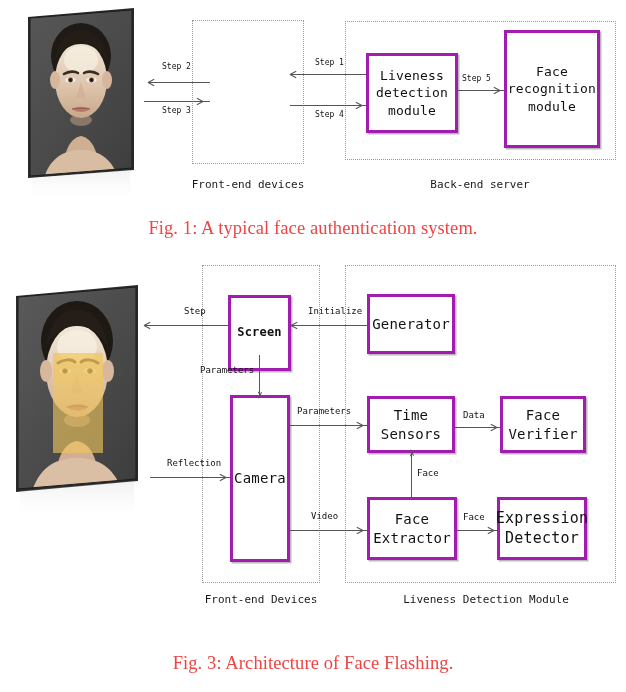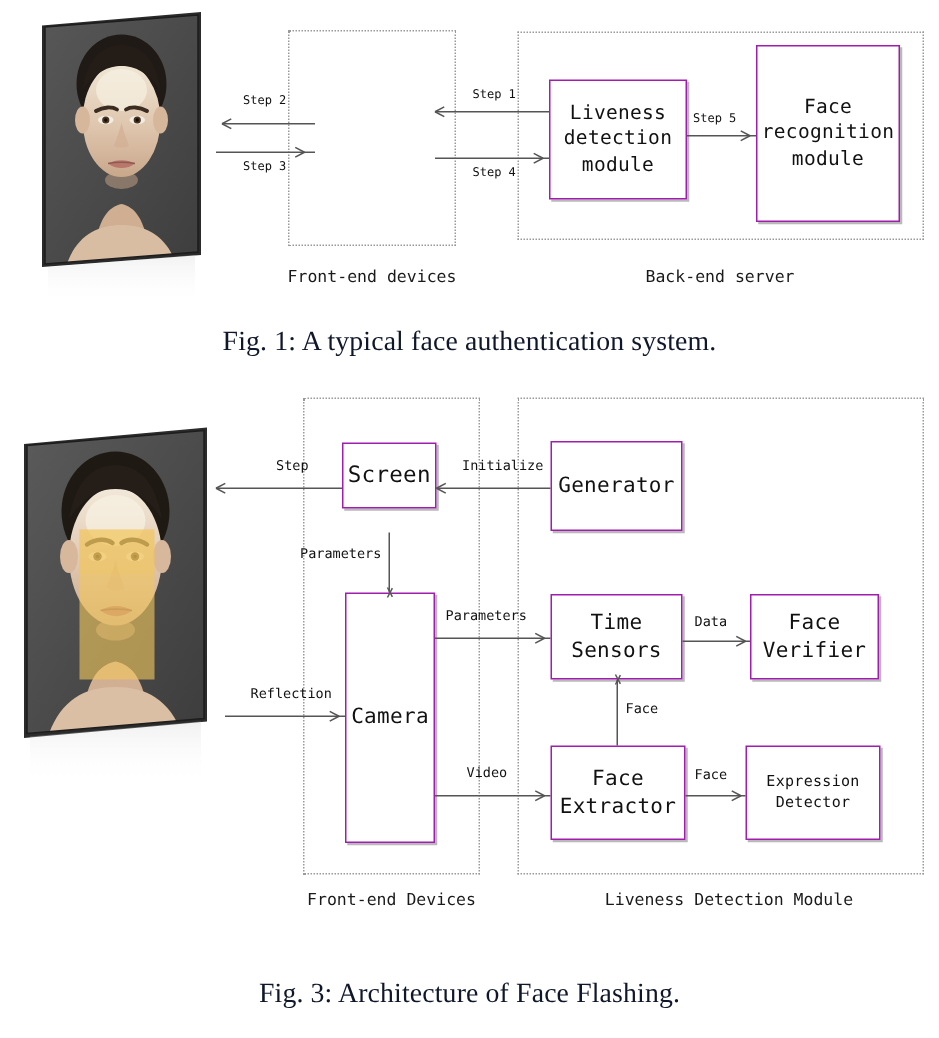--- a/index.html
+++ b/index.html
@@ -11,21 +11,21 @@
     position:relative;
   }
   .fig{position:absolute;left:0;width:626px;}
   #fig1{top:0;height:250px;}
   #fig3{top:255px;height:437px;}
 
   
   .node{
     position:absolute;
     box-sizing:border-box;
-    border:1px solid #a21caf;
+    border:3px solid #a21caf;
     background:#ffffff;
     box-shadow:1.5px 1.5px 0 0 #b9b9b9;
     display:flex;align-items:center;justify-content:center;
     text-align:center;
     font-family:"DejaVu Sans Mono", monospace;
     color:#111;
     line-height:1.32;
     letter-spacing:.2px;
   }
   .zone{
@@ -63,21 +63,21 @@
     white-space:nowrap;
   }
 
   
   .caption{
     position:absolute;
     width:626px;
     text-align:center;
     font-family:"Liberation Serif", serif;
     font-size:18.5px;
-    color:#0f172a;
+    color:#ef4444;
     letter-spacing:.1px;
   }
 
   
   .plaque{position:absolute;}
 </style>
 </head>
 <body>
 
 <div class="fig" id="fig1">
@@ -260,21 +260,21 @@
       <polygon points="8,14 126,4 126,196 8,206" fill="none" stroke="#1d1d1d" stroke-width="1"></polygon>
     </svg>
   </div>
 
   <div class="zone" style="left:202px;top:10px;width:118px;height:318px;"></div>
   <div class="zlabel" style="left:176px;top:338px;width:170px;font-size:11px;">Front-end Devices</div>
 
   <div class="zone" style="left:345px;top:10px;width:271px;height:318px;"></div>
   <div class="zlabel" style="left:370px;top:338px;width:232px;font-size:11px;">Liveness Detection Module</div>
 
-  <div class="node" style="left:228px;top:40px;width:63px;height:44px;font-size:15px;">
+  <div class="node" style="left:228px;top:40px;width:63px;height:76px;font-size:12px;font-weight:bold;">
     <span>Screen</span>
   </div>
 
   <div class="node" style="left:230px;top:140px;width:60px;height:167px;font-size:14px;">
     <span>Camera</span>
   </div>
 
   <div class="node" style="left:367px;top:39px;width:88px;height:60px;font-size:14px;">
     <span>Generator</span>
   </div>
@@ -287,21 +287,21 @@
   <div class="node" style="left:500px;top:141px;width:86px;height:57px;font-size:14px;white-space:pre-line;">
     <span>Face
 Verifier</span>
   </div>
 
   <div class="node" style="left:367px;top:242px;width:90px;height:63px;font-size:14px;white-space:pre-line;">
     <span>Face
 Extractor</span>
   </div>
 
-  <div class="node" style="left:497px;top:242px;width:90px;height:63px;font-size:10px;white-space:pre-line;">
+  <div class="node" style="left:497px;top:242px;width:90px;height:63px;font-size:15px;white-space:pre-line;">
     <span>Expression
 Detector</span>
   </div>
 
   <div class="edge h" style="left:144px;top:70px;width:84px;"></div>
   <div class="ah left" style="left:144px;top:70px;">
       <i></i>
       <i></i>
     </div>
   <div class="elabel" style="left:184px;top:51px;font-size:9px;">Step</div>

